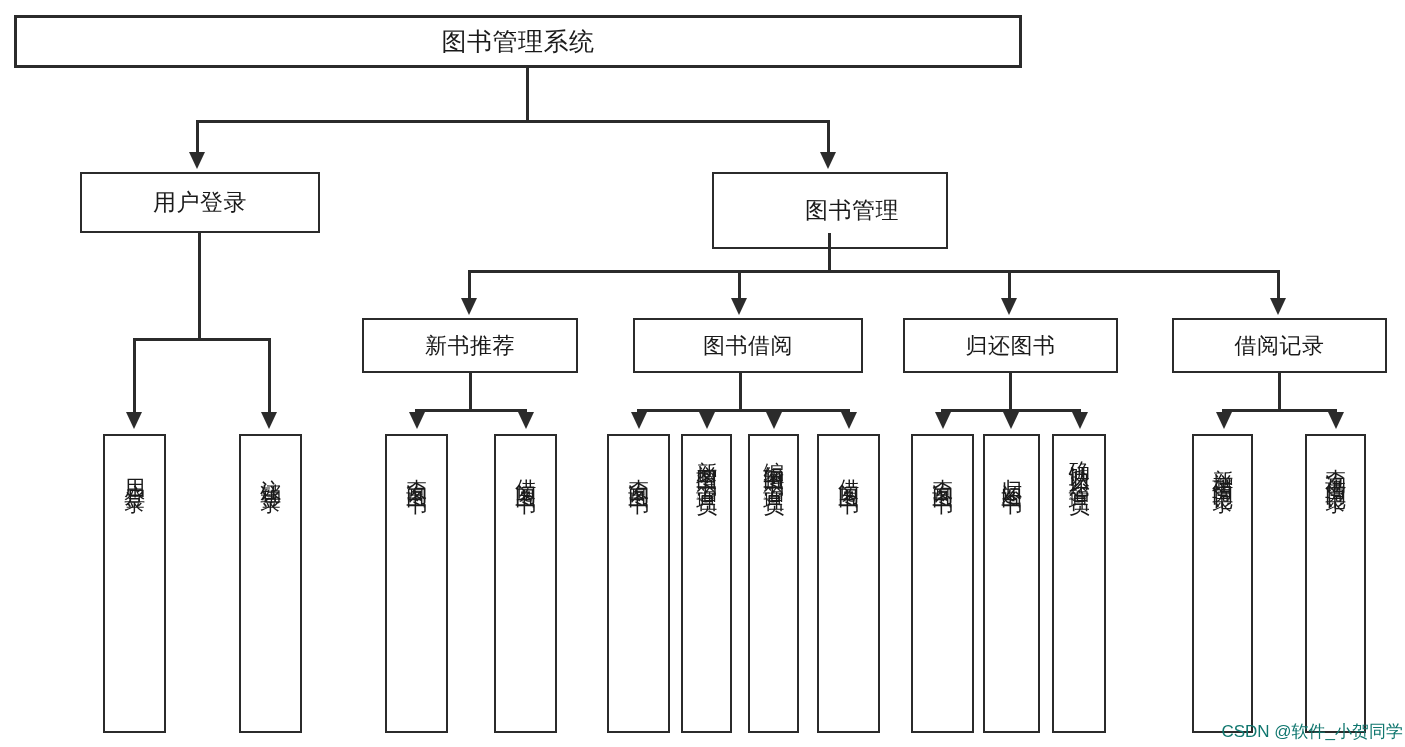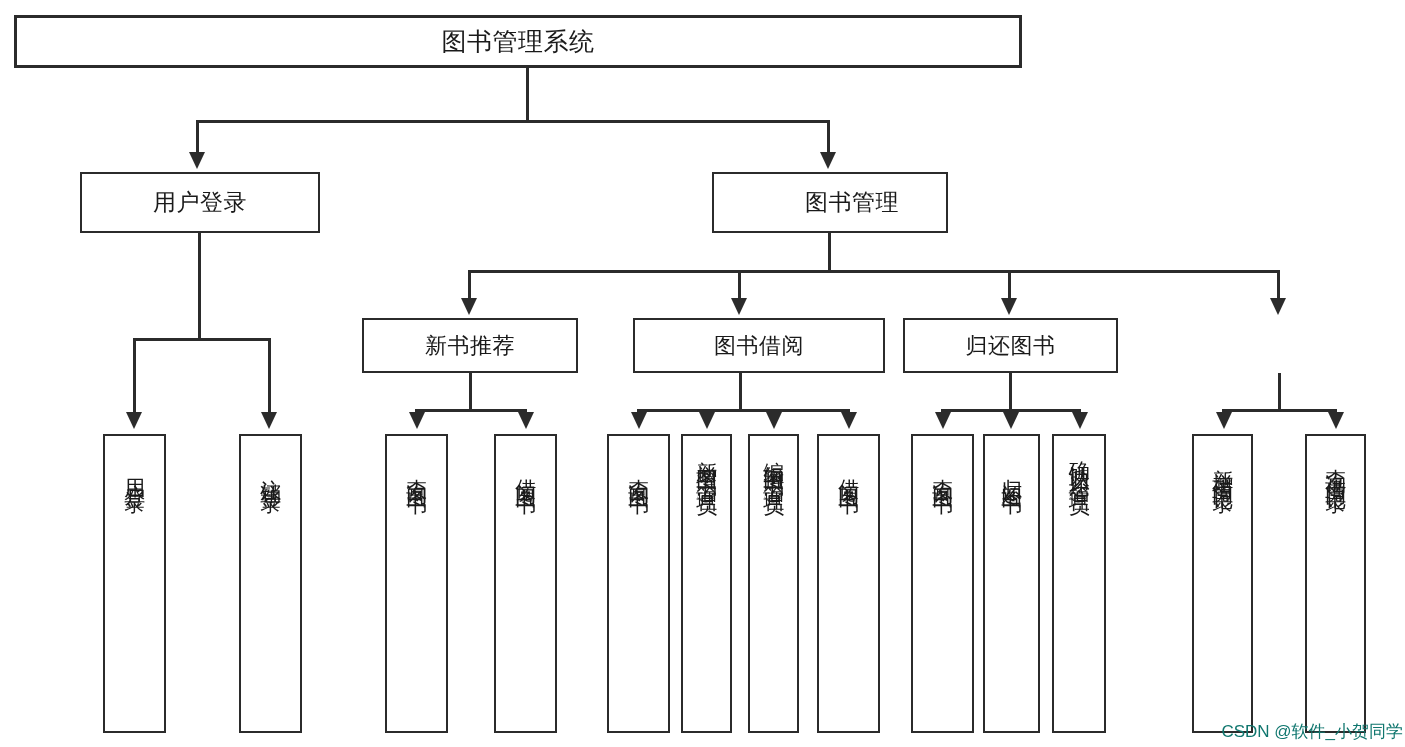--- a/index.html
+++ b/index.html
@@ -101,21 +101,21 @@
   <div class="vline" style="left:196px; top:120px; width:3px; height:34px;"></div>
   <div class="arrow" style="left:189px; top:152px;"></div>
 
   <div class="vline" style="left:827px; top:120px; width:3px; height:34px;"></div>
   <div class="arrow" style="left:820px; top:152px;"></div>
 
   <div class="node lvl2" style="left:80px; top:172px; width:240px; height:61px;">
     <span>用户登录</span>
   </div>
 
-  <div class="node lvl2" style="left:712px; top:172px; width:236px; height:61px;padding-left:44px;">
+  <div class="node lvl2" style="left:712px; top:172px; width:236px; height:77px;padding-left:44px;">
     <span>图书管理</span>
   </div>
 
   <div class="vline" style="left:198px; top:233px; width:3px; height:105px;"></div>
   <div class="hline" style="left:133px; top:338px; width:137px; height:3px;"></div>
   <div class="vline" style="left:133px; top:338px; width:3px; height:76px;"></div>
   <div class="arrow" style="left:126px; top:412px;"></div>
   <div class="vline" style="left:268px; top:338px; width:3px; height:76px;"></div>
   <div class="arrow" style="left:261px; top:412px;"></div>
 
@@ -130,25 +130,28 @@
 
   <div class="vline" style="left:1008px; top:270px; width:3px; height:30px;"></div>
   <div class="arrow" style="left:1001px; top:298px;"></div>
 
   <div class="vline" style="left:1277px; top:270px; width:3px; height:30px;"></div>
   <div class="arrow" style="left:1270px; top:298px;"></div>
 
   <div class="node lvl3" style="left:362px; top:318px; width:216px; height:55px;">
     <span>新书推荐</span>
   </div>
-  <div class="node lvl3" style="left:633px; top:318px; width:252px; height:55px;">
+  <div class="node lvl3" style="left:633px; top:318px; width:230px; height:55px;">
     <span>图书借阅</span>
   </div>
   <div class="node lvl3" style="left:903px; top:318px; width:215px; height:55px;">
     <span>归还图书</span>
+  </div>
+  <div class="node lvl3" style="left:1172px; top:318px; width:215px; height:55px;">
+    <span>借阅记录</span>
   </div>
 
   <div class="vline" style="left:469px; top:373px; width:3px; height:36px;"></div>
   <div class="hline" style="left:415px; top:409px; width:112px; height:3px;"></div>
   <div class="vline" style="left:415px; top:409px; width:3px; height:6px;"></div>
   <div class="arrow" style="left:409px; top:412px;"></div>
   <div class="vline" style="left:524px; top:409px; width:3px; height:6px;"></div>
   <div class="arrow" style="left:518px; top:412px;"></div>
 
   <div class="vline" style="left:739px; top:373px; width:3px; height:36px;"></div>

